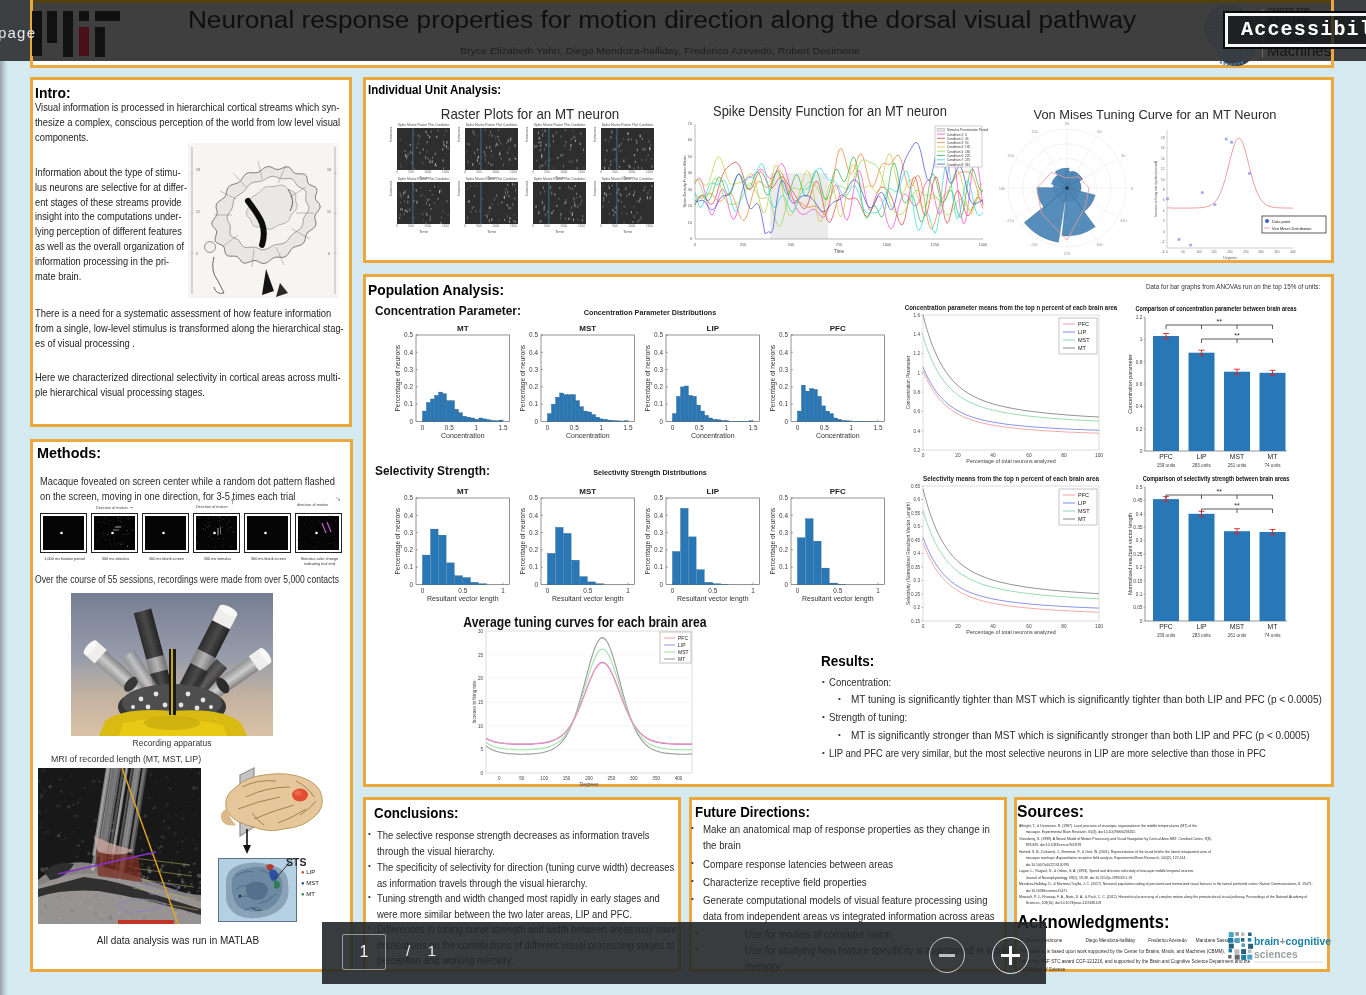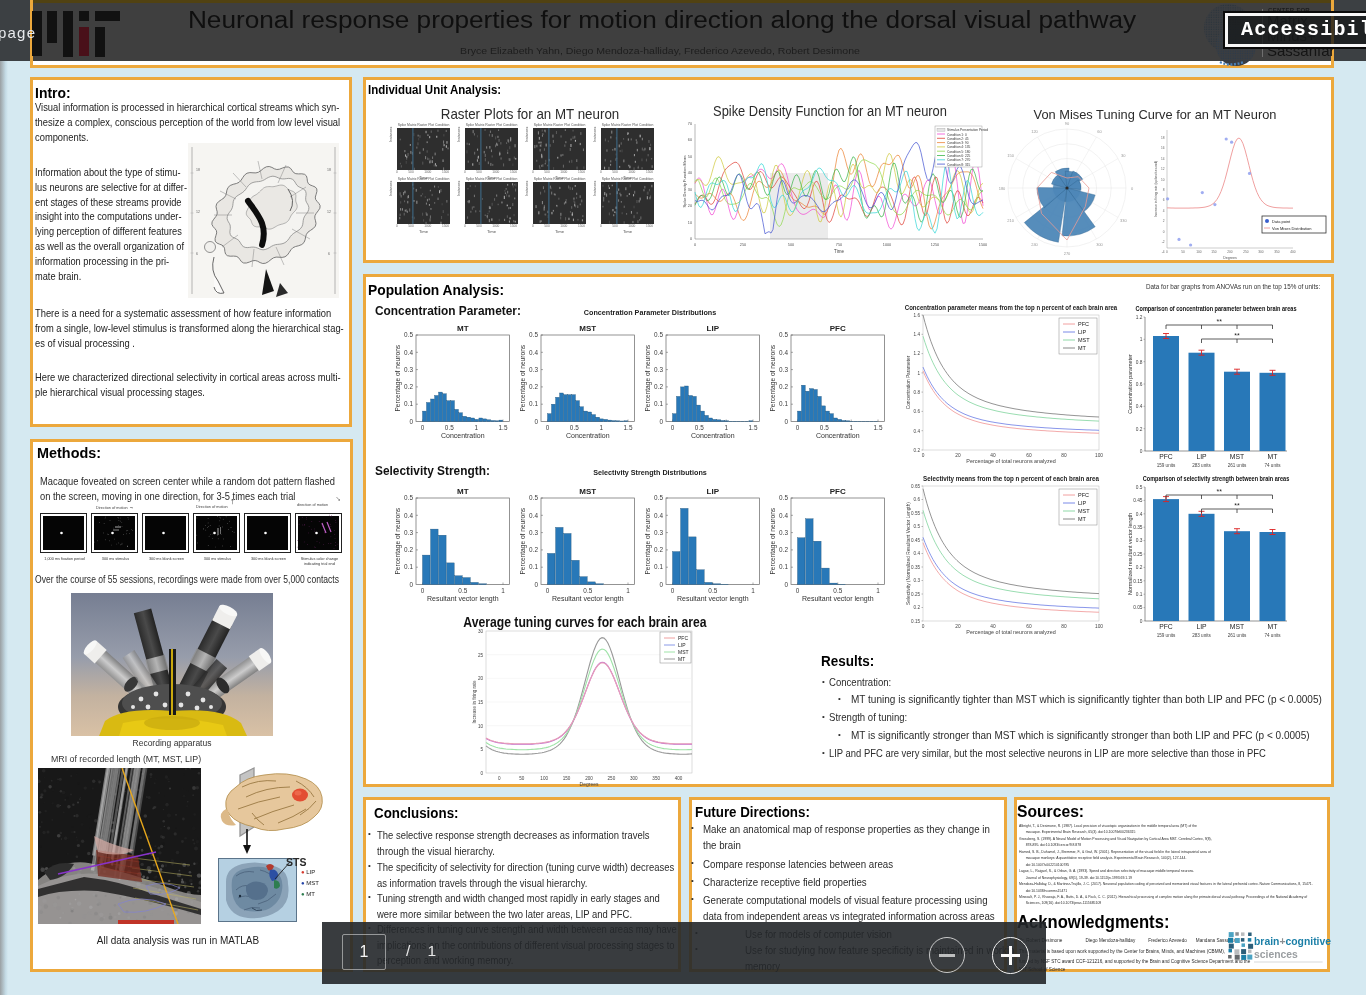--- a/index.html
+++ b/index.html
@@ -39,21 +39,21 @@
       </pattern>
 </defs>
 <circle cx="32" cy="26" r="24" fill="url(#dots1)"></circle>
 <circle cx="40" cy="44" r="20" fill="url(#dots2)"></circle>
 <path d="M24 60 Q 34 65 48 60" stroke="#4a7fb5" stroke-width="2.5" fill="none" stroke-dasharray="2 1.6"></path>
 </svg>
 <div class="abs" style="left:1262px;top:9px;width:1px;height:48px;background:#6f6f6f;"></div>
 <div class="abs" style="left:1268px;top:7px;font-size:6px;color:#1d1d1d;font-weight:bold;letter-spacing:0.3px;">CENTER FOR</div>
 <div class="abs" style="left:1267px;top:12px;font-size:15px;color:#141414;">Matrix</div>
 <div class="abs" style="left:1267px;top:27px;font-size:15px;color:#141414;">Minds+</div>
-<div class="abs" style="left:1267px;top:42px;font-size:15px;color:#141414;">Sassanfar</div>
+<div class="abs" style="left:1267px;top:42px;font-size:15px;color:#141414;">Machines</div>
 <div class="box" style="left:30px;top:77px;width:322px;height:350px;"></div>
 <div class="t" style="left:35px;top:82px;font-size:15px;line-height:21.299999999999997px;color:#000;font-weight:bold;transform:scaleX(0.93);">Intro:</div>
 <div class="t" style="left:35px;top:101px;font-size:10.4px;line-height:14.85px;color:#222;transform:scaleX(0.9);">Visual information is processed in hierarchical cortical streams which syn-<br>thesize a complex, conscious perception of the world from low level visual<br>components.</div>
 <div class="t" style="left:35px;top:166px;font-size:10.4px;line-height:14.8px;color:#222;transform:scaleX(0.89);">Information about the type of stimu-<br>lus neurons are selective for at differ-<br>ent stages of these streams provide<br>insight into the computations under-<br>lying perception of different features<br>as well as the overall organization of<br>information processing in the pri-<br>mate brain.</div>
 <div class="t" style="left:35px;top:307px;font-size:10.4px;line-height:14.85px;color:#222;transform:scaleX(0.9);">There is a need for a systematic assessment of how feature information<br>from a single, low-level stimulus is transformed along the hierarchical stag-<br>es of visual processing .</div>
 <div class="t" style="left:35px;top:371px;font-size:10.4px;line-height:14.85px;color:#222;transform:scaleX(0.9);">Here we characterized directional selectivity in cortical areas across multi-<br>ple hierarchical visual processing stages.</div>
 <svg class="abs" style="left:188px;top:143px;" width="151" height="155" viewBox="0 0 151 155">
 <rect width="151" height="155" fill="#f6f5f2"></rect>
 <line x1="4" y1="4" x2="4" y2="151" stroke="#999" stroke-width="0.7"></line>
 <line x1="147" y1="4" x2="147" y2="151" stroke="#999" stroke-width="0.7"></line>

